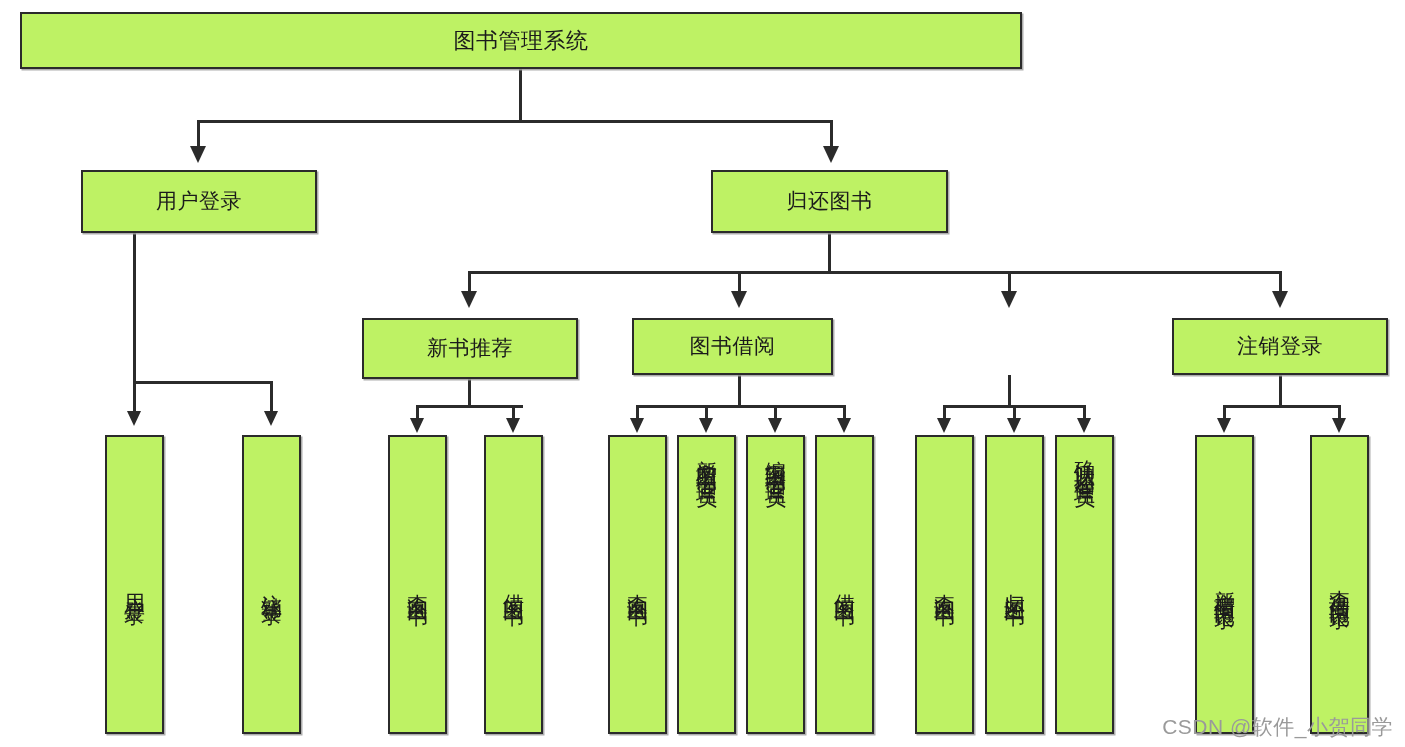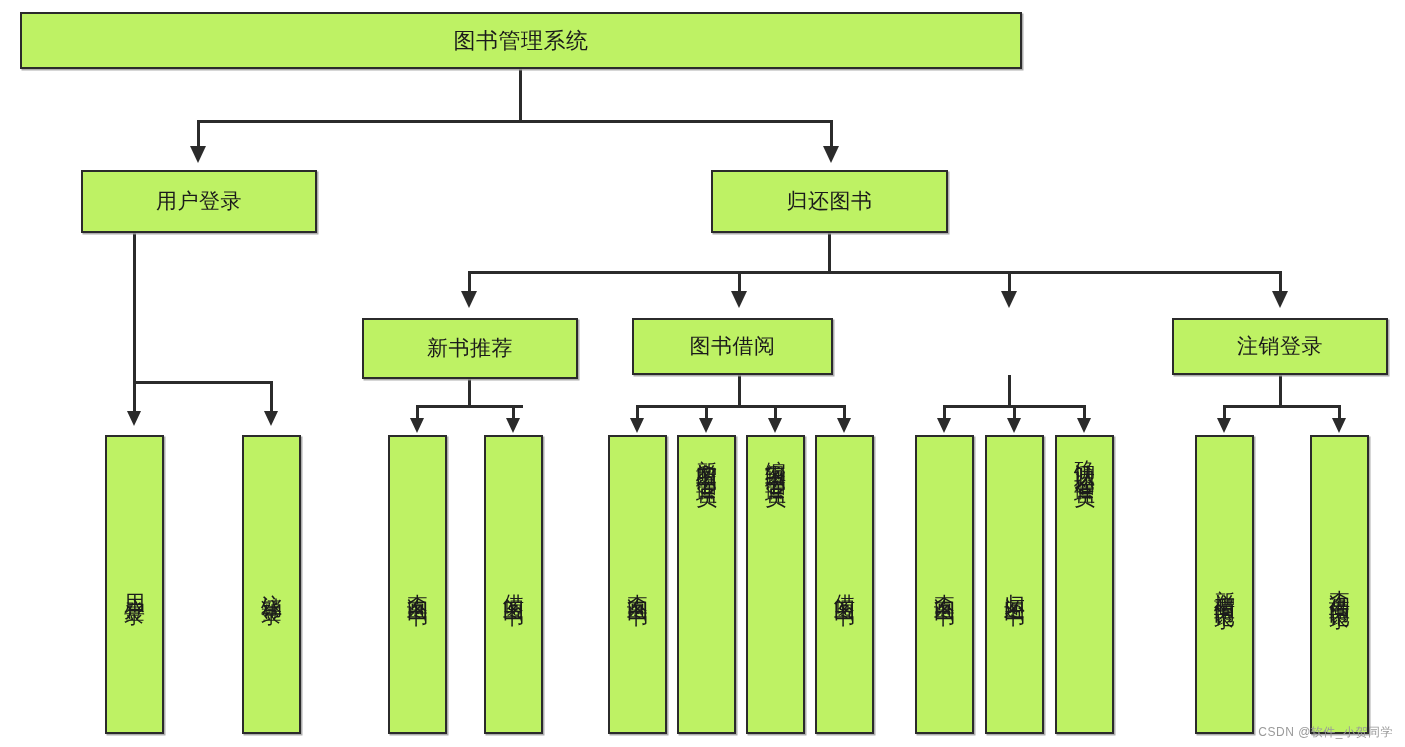--- a/index.html
+++ b/index.html
@@ -80,21 +80,21 @@
   .arrow.sm {
     border-left-width: 7px;
     border-right-width: 7px;
     border-top-width: 15px;
   }
   
   #watermark {
     position: absolute;
     right: 12px;
     bottom: 6px;
-    font-size: 12px;
+    font-size: 21px;
     color: #9a9a9a;
     letter-spacing: 0.5px;
     z-index: 5;
     white-space: nowrap;
   }
 </style>
 </head>
 <body>
 
 <div id="canvas">

